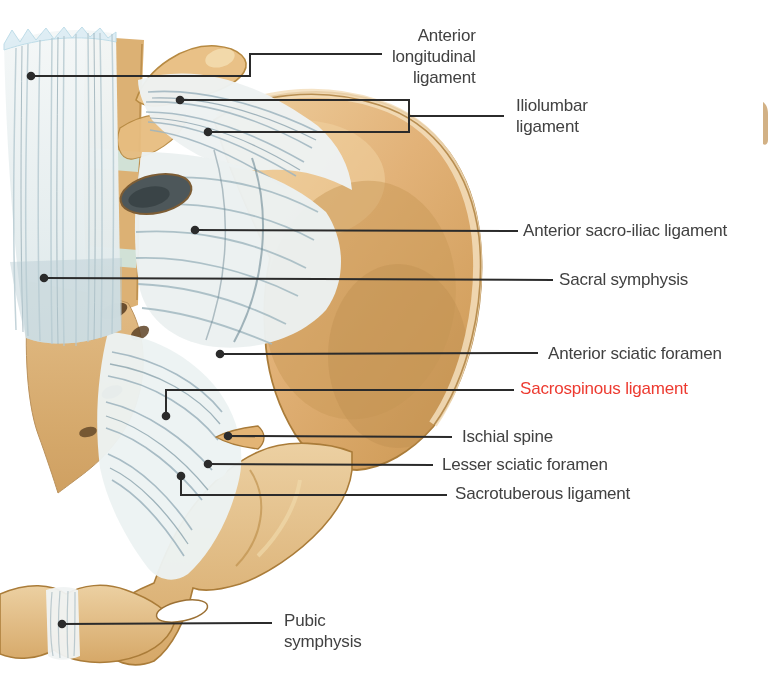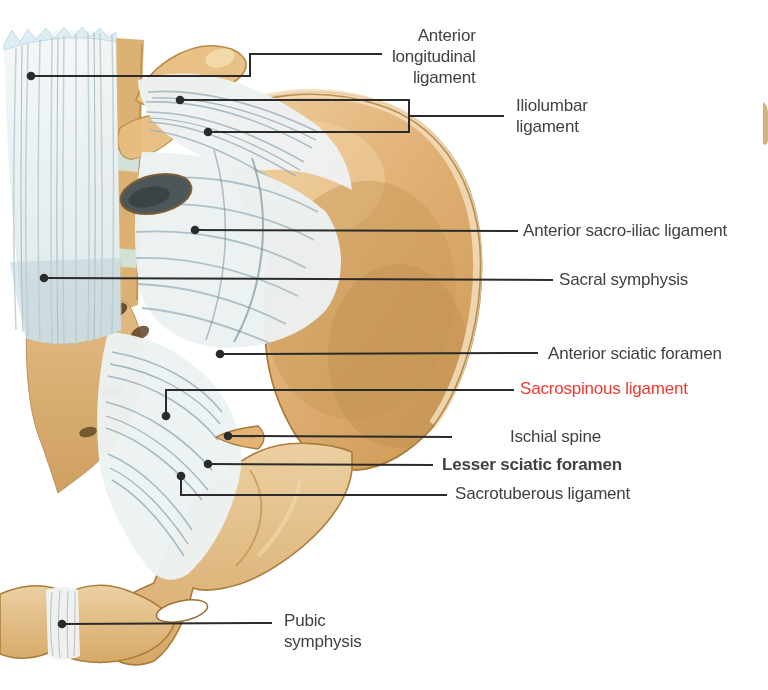--- a/index.html
+++ b/index.html
@@ -192,20 +192,20 @@
   <div id="labels">
       <div class="fig-label" style="left: 392px; top: 25px; text-align: right;">Anterior
 longitudinal
 ligament</div>
       <div class="fig-label" style="left: 516px; top: 95px;">Iliolumbar
 ligament</div>
       <div class="fig-label" style="left: 523px; top: 220px;">Anterior sacro-iliac ligament</div>
       <div class="fig-label" style="left: 559px; top: 269px;">Sacral symphysis</div>
       <div class="fig-label" style="left: 548px; top: 343px;">Anterior sciatic foramen</div>
       <div class="fig-label highlight" style="left: 520px; top: 378px;">Sacrospinous ligament</div>
-      <div class="fig-label" style="left: 462px; top: 426px; margin-left: 48px;">Ischial spine</div>
-      <div class="fig-label" style="left: 442px; top: 454px; font-weight: bold;">Lesser sciatic foramen</div>
+      <div class="fig-label" style="left: 462px; top: 426px;">Ischial spine</div>
+      <div class="fig-label" style="left: 442px; top: 454px;">Lesser sciatic foramen</div>
       <div class="fig-label" style="left: 455px; top: 483px;">Sacrotuberous ligament</div>
       <div class="fig-label" style="left: 284px; top: 610px;">Pubic
 symphysis</div>
     </div>
 
 </div>
 
 </body></html>

